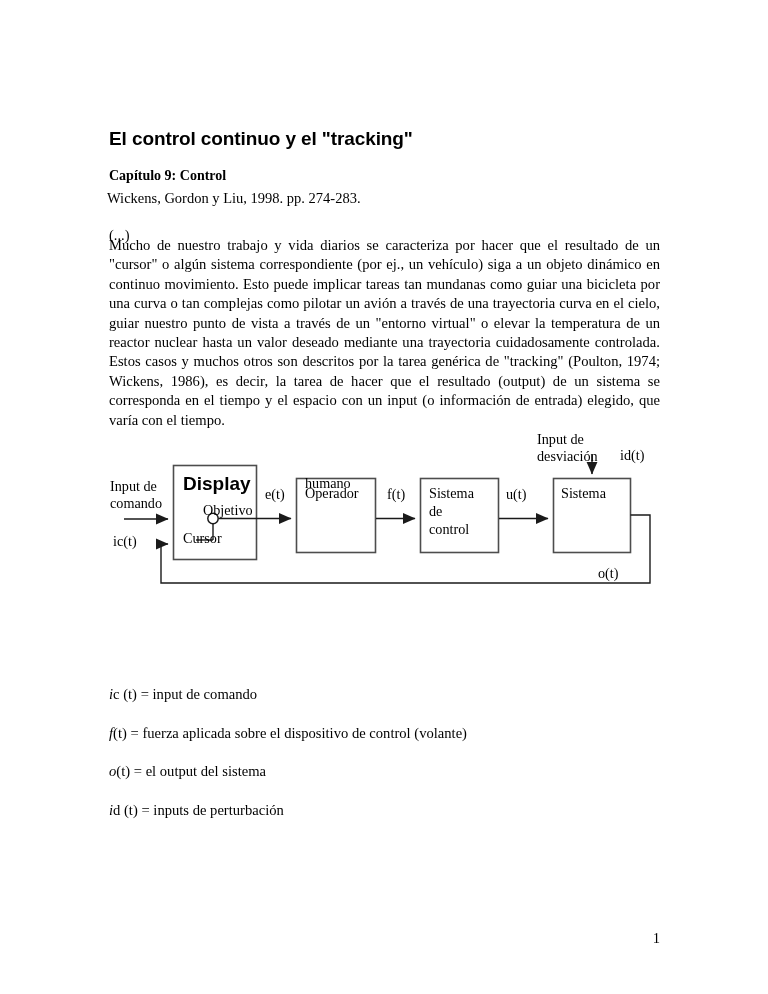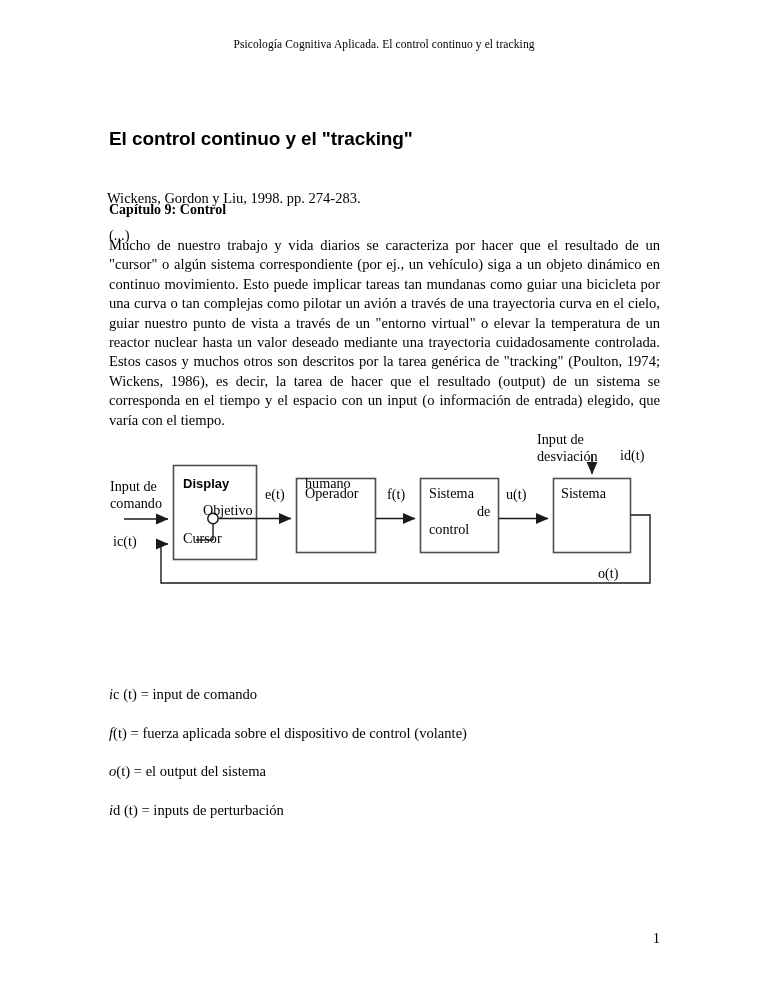--- a/index.html
+++ b/index.html
@@ -28,21 +28,20 @@
     font-weight:bold;
     font-size:19px;
     letter-spacing:-0.1px;
   }
 
   .chapter {
     position:absolute; left:109px; top:168px;
     font-family:"Liberation Serif", serif;
     font-weight:bold;
     font-size:14px;
-    margin-top:34px;
   }
 
   .citation {
     position:absolute; left:107px; top:190px; width:550px;
     text-align:left;
     font-family:"Liberation Serif", serif;
     font-size:14.5px;
   }
 
   .ellipsis {
@@ -86,30 +85,29 @@
   .dlabel {
     position:absolute;
     font-family:"Liberation Serif", serif;
     font-size:14.2px;
     line-height:16.5px;
     white-space:nowrap;
   }
   .dlabel.sans-bold {
     font-family:"Liberation Sans", sans-serif;
     font-weight:bold;
-    font-size:13px;
+    font-size:19px;
     text-align:center;
   }
 </style>
 </head>
 <body>
 
 <div class="page">
 
-  <div class="running-head">Psicología Cognitiva Aplicada. El control continuo y el tracking</div>
 
   <div class="doc-title">El control continuo y el "tracking"</div>
 
   <div class="chapter">Capítulo 9: Control</div>
 
   <div class="citation">Wickens, Gordon y Liu, 1998. pp. 274-283.</div>
 
   <div class="ellipsis">(...)</div>
 
   <div class="body-par">Mucho de nuestro trabajo y vida diarios se caracteriza por hacer que el resultado de un "cursor" o algún sistema correspondiente (por ej., un vehículo) siga a un objeto dinámico en continuo movimiento. Esto puede implicar tareas tan mundanas como guiar una bicicleta por una curva o tan complejas como pilotar un avión a través de una trayectoria curva en el cielo, guiar nuestro punto de vista a través de un "entorno virtual" o elevar la temperatura de un reactor nuclear hasta un valor deseado mediante una trayectoria cuidadosamente controlada. Estos casos y muchos otros son descritos por la tarea genérica de "tracking" (Poulton, 1974; Wickens, 1986), es decir, la tarea de hacer que el resultado (output) de un sistema se corresponda en el tiempo y el espacio con un input (o información de entrada) elegido, que varía con el tiempo.</div>
@@ -172,21 +170,21 @@
     </div>
 
     <div class="dlabel" style="left:305px; top:485px;">Operador</div>
     <div class="dlabel" style="left:305px; top:475px;">humano</div>
 
     <div class="dlabel" style="left:387px; top:486px;">
       <span class="ital">f</span><span>(t)</span>
     </div>
 
     <div class="dlabel" style="left:429px; top:485px;">Sistema</div>
-    <div class="dlabel" style="left:429px; top:503px;margin-left:48px;">de</div>
+    <div class="dlabel" style="left:429px; top:503px;">de</div>
     <div class="dlabel" style="left:429px; top:521px;">control</div>
 
     <div class="dlabel" style="left:506px; top:486px;">
       <span class="ital">u</span><span>(t)</span>
     </div>
 
     <div class="dlabel" style="left:537px; top:431px;">
       <span>Input de</span><br>
       <span>desviación</span>
     </div>

